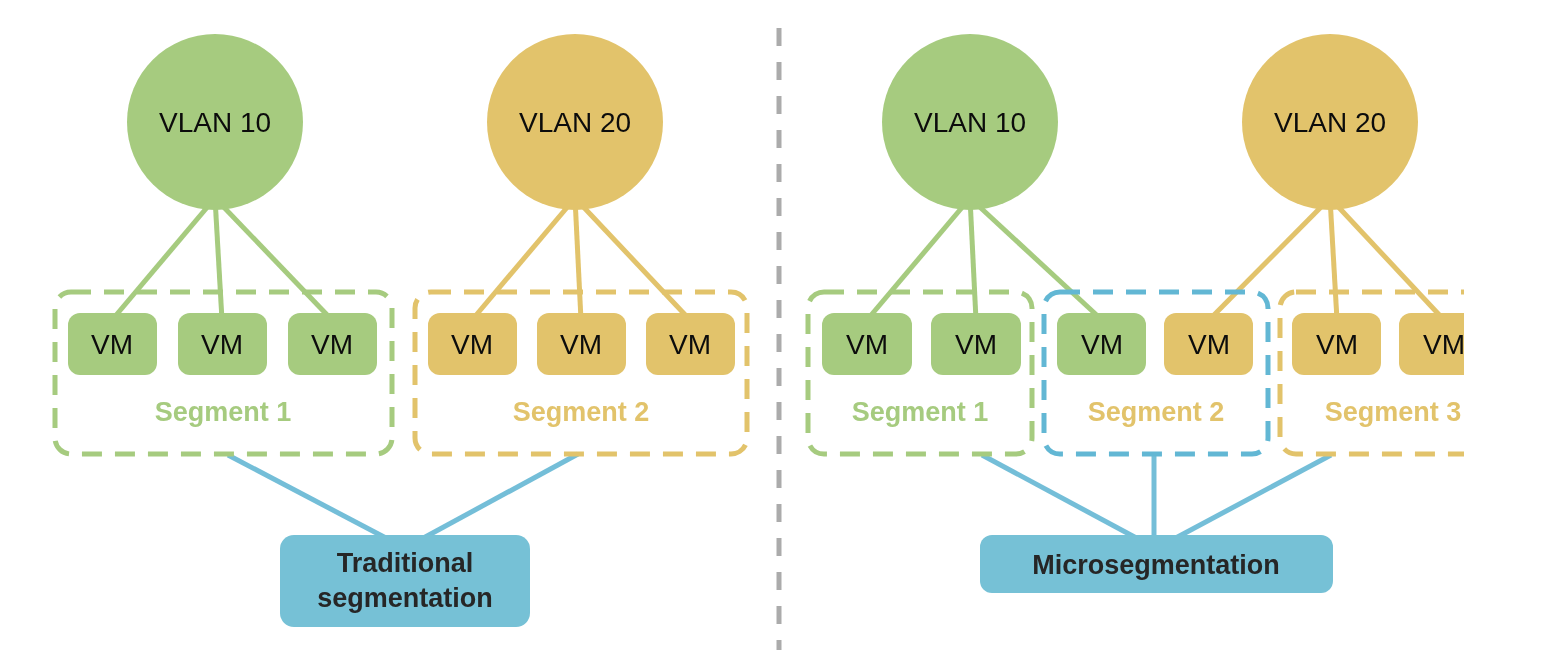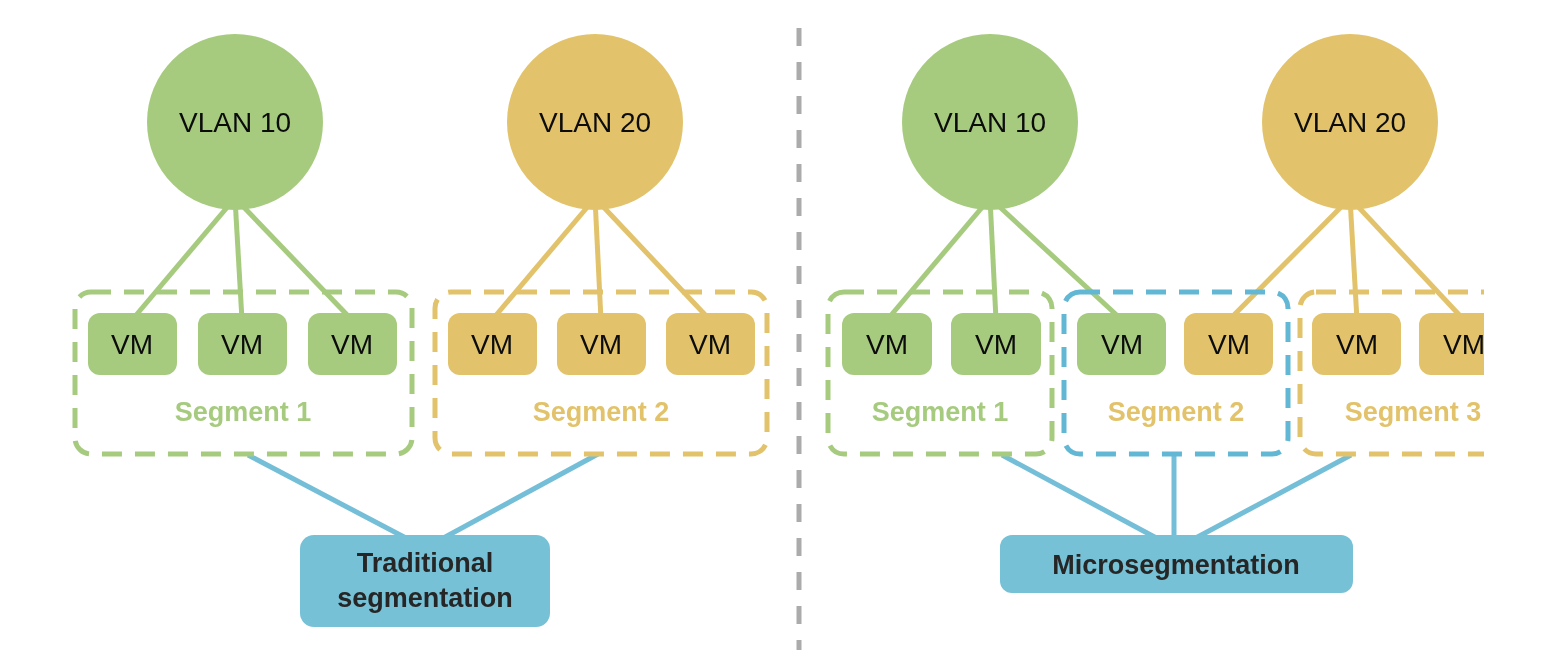--- a/index.html
+++ b/index.html
@@ -1,20 +1,20 @@
 <!DOCTYPE html>
 <html><head>
 <meta charset="utf-8">
 <style>
   html, body { margin: 0; padding: 0; background: #ffffff; }
   .canvas {
     width: 1464px; height: 660px;
     background: #ffffff;
     font-family: "Liberation Sans", sans-serif;
-    position: relative; overflow: hidden; margin-left: 20px;
+    position: relative; overflow: hidden;
   }
   svg { display: block; }
 
   .conn        { stroke-width: 5; fill: none; }
   .seg-box     { fill: none; stroke-width: 5; stroke-dasharray: 20 13; }
   .divider     { stroke-width: 5; stroke-dasharray: 18 16; fill: none; }
   .vm-rect     { stroke: none; }
   .vlan-text   { font-size: 28px; fill: #0c0c0c; text-anchor: middle; }
   .vm-text     { font-size: 28px; fill: #0c0c0c; text-anchor: middle; }
   .seg-text    { font-size: 27px; font-weight: 600; text-anchor: middle; }

